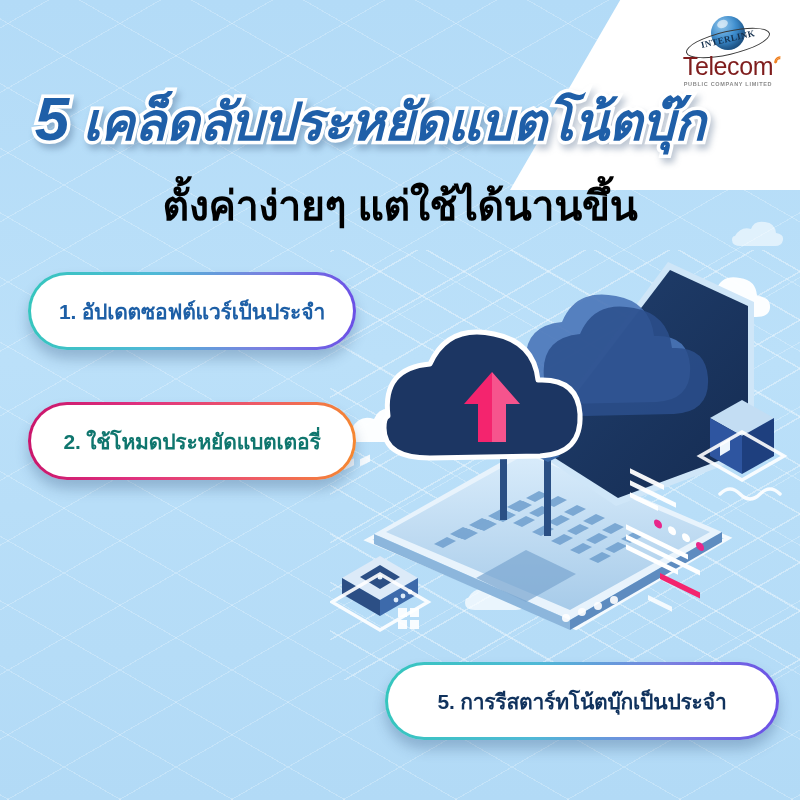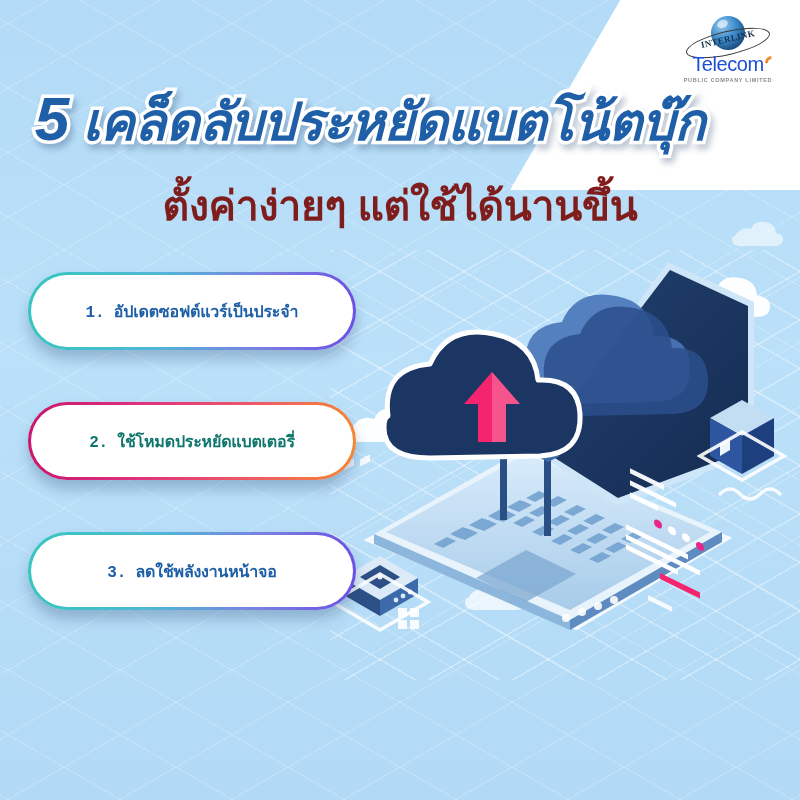--- a/index.html
+++ b/index.html
@@ -38,43 +38,43 @@
     width:34px;height:34px;border-radius:50%;
     background:radial-gradient(circle at 32% 28%, #8fc4ea 0%, #3f8fd0 42%, #14508f 100%);
     box-shadow:inset -3px -4px 6px rgba(0,0,0,.25);}
   .logo .globe:after{content:"";position:absolute;left:6px;top:4px;width:11px;height:8px;
     border-radius:50%;background:rgba(255,255,255,.6);transform:rotate(-20deg);}
   .logo .ring{position:absolute;left:50%;top:17px;transform:translateX(-50%) rotate(-13deg);
     width:84px;height:22px;border:1.4px solid #3a3a3a;border-radius:50%;}
   .logo .interlink{position:absolute;left:50%;top:20px;transform:translateX(-50%) rotate(-13deg);
     font-size:9px;font-weight:bold;letter-spacing:.4px;color:#14304e;
     font-family:"Liberation Serif",serif;white-space:nowrap;}
-  .logo .telecom{font-family:"Liberation Sans",sans-serif;font-size:20px;color:#1d4ed8;
+  .logo .telecom{font-family:"Liberation Sans",sans-serif;font-size:25px;color:#7f1d1d;
     line-height:1;letter-spacing:-.4px;position:relative;display:inline-block;}
   .logo .wifi{position:absolute;right:-13px;top:-3px;width:14px;height:14px;}
   .logo .tagline{font-size:5.5px;letter-spacing:.7px;color:#8a8a8a;margin-top:2px;
     font-weight:bold;}
 
   
   .headline{position:absolute;left:0;top:86px;width:740px;text-align:center;
     font-size:52px;font-weight:bold;color:#1f5fa8;line-height:1.05;
     letter-spacing:-.5px;white-space:nowrap;
     -webkit-text-stroke:7px #ffffff;paint-order:stroke fill;
     filter:drop-shadow(3px 5px 3px rgba(40,70,110,.30));font-style:italic;}
   .headline .num{font-size:62px;color:#1f5fa8;}
   .subhead{position:absolute;left:0;top:173px;width:800px;text-align:center;
-    font-size:41px;font-weight:bold;color:#7f1d1d;white-space:nowrap;
+    font-size:41px;font-weight:bold;color:#000000;white-space:nowrap;
     letter-spacing:-.3px;}
 
   
   .pill{position:absolute;border-radius:40px;padding:3px;
     box-shadow:0 9px 13px rgba(35,70,110,.28);}
   .pill .inner{background:#ffffff;border-radius:37px;height:100%;
     display:flex;align-items:center;justify-content:center;}
-  .pill .txt{font-size:16px;font-weight:bold;white-space:nowrap;letter-spacing:-.2px;font-family:Liberation Mono, monospace;}
+  .pill .txt{font-size:21px;font-weight:bold;white-space:nowrap;letter-spacing:-.2px;}
   .g-tealpurple{background:linear-gradient(95deg,#35c6bd 0%,#4fb9d6 38%,#7a7fe0 72%,#6a4ee6 100%);}
   .g-pinkorange{background:linear-gradient(95deg,#c9156b 0%,#e0337f 35%,#ef5f63 72%,#f5892f 100%);}
 
   #pill1{left:28px;top:272px;width:322px;height:72px;}
   #pill2{left:28px;top:402px;width:322px;height:72px;}
   #pill3{left:28px;top:532px;width:322px;height:72px;}
   #pill4{left:28px;top:662px;width:322px;height:72px;}
   #pill5{left:385px;top:662px;width:388px;height:72px;}
 
   .c-blue{color:#1d5fa6;}
@@ -276,21 +276,21 @@
       <span class="txt c-blue">1. อัปเดตซอฟต์แวร์เป็นประจำ</span>
     </div>
   </div>
 
   <div class="pill g-pinkorange" id="pill2">
     <div class="inner">
       <span class="txt c-pink">2.  ใช้โหมดประหยัดแบตเตอรี่</span>
     </div>
   </div>
 
-  <div class="pill g-tealpurple" id="pill3">
+
+
+  <div class="pill g-tealpurple" id="pill5">
     <div class="inner">
-      <span class="txt c-blue">3. ลดใช้พลังงานหน้าจอ</span>
-    </div>
-  </div>
-
-
+      <span class="txt c-navy">5. การรีสตาร์ทโน้ตบุ๊กเป็นประจำ</span>
+    </div>
+  </div>
 
 </div>
 
 </body></html>

